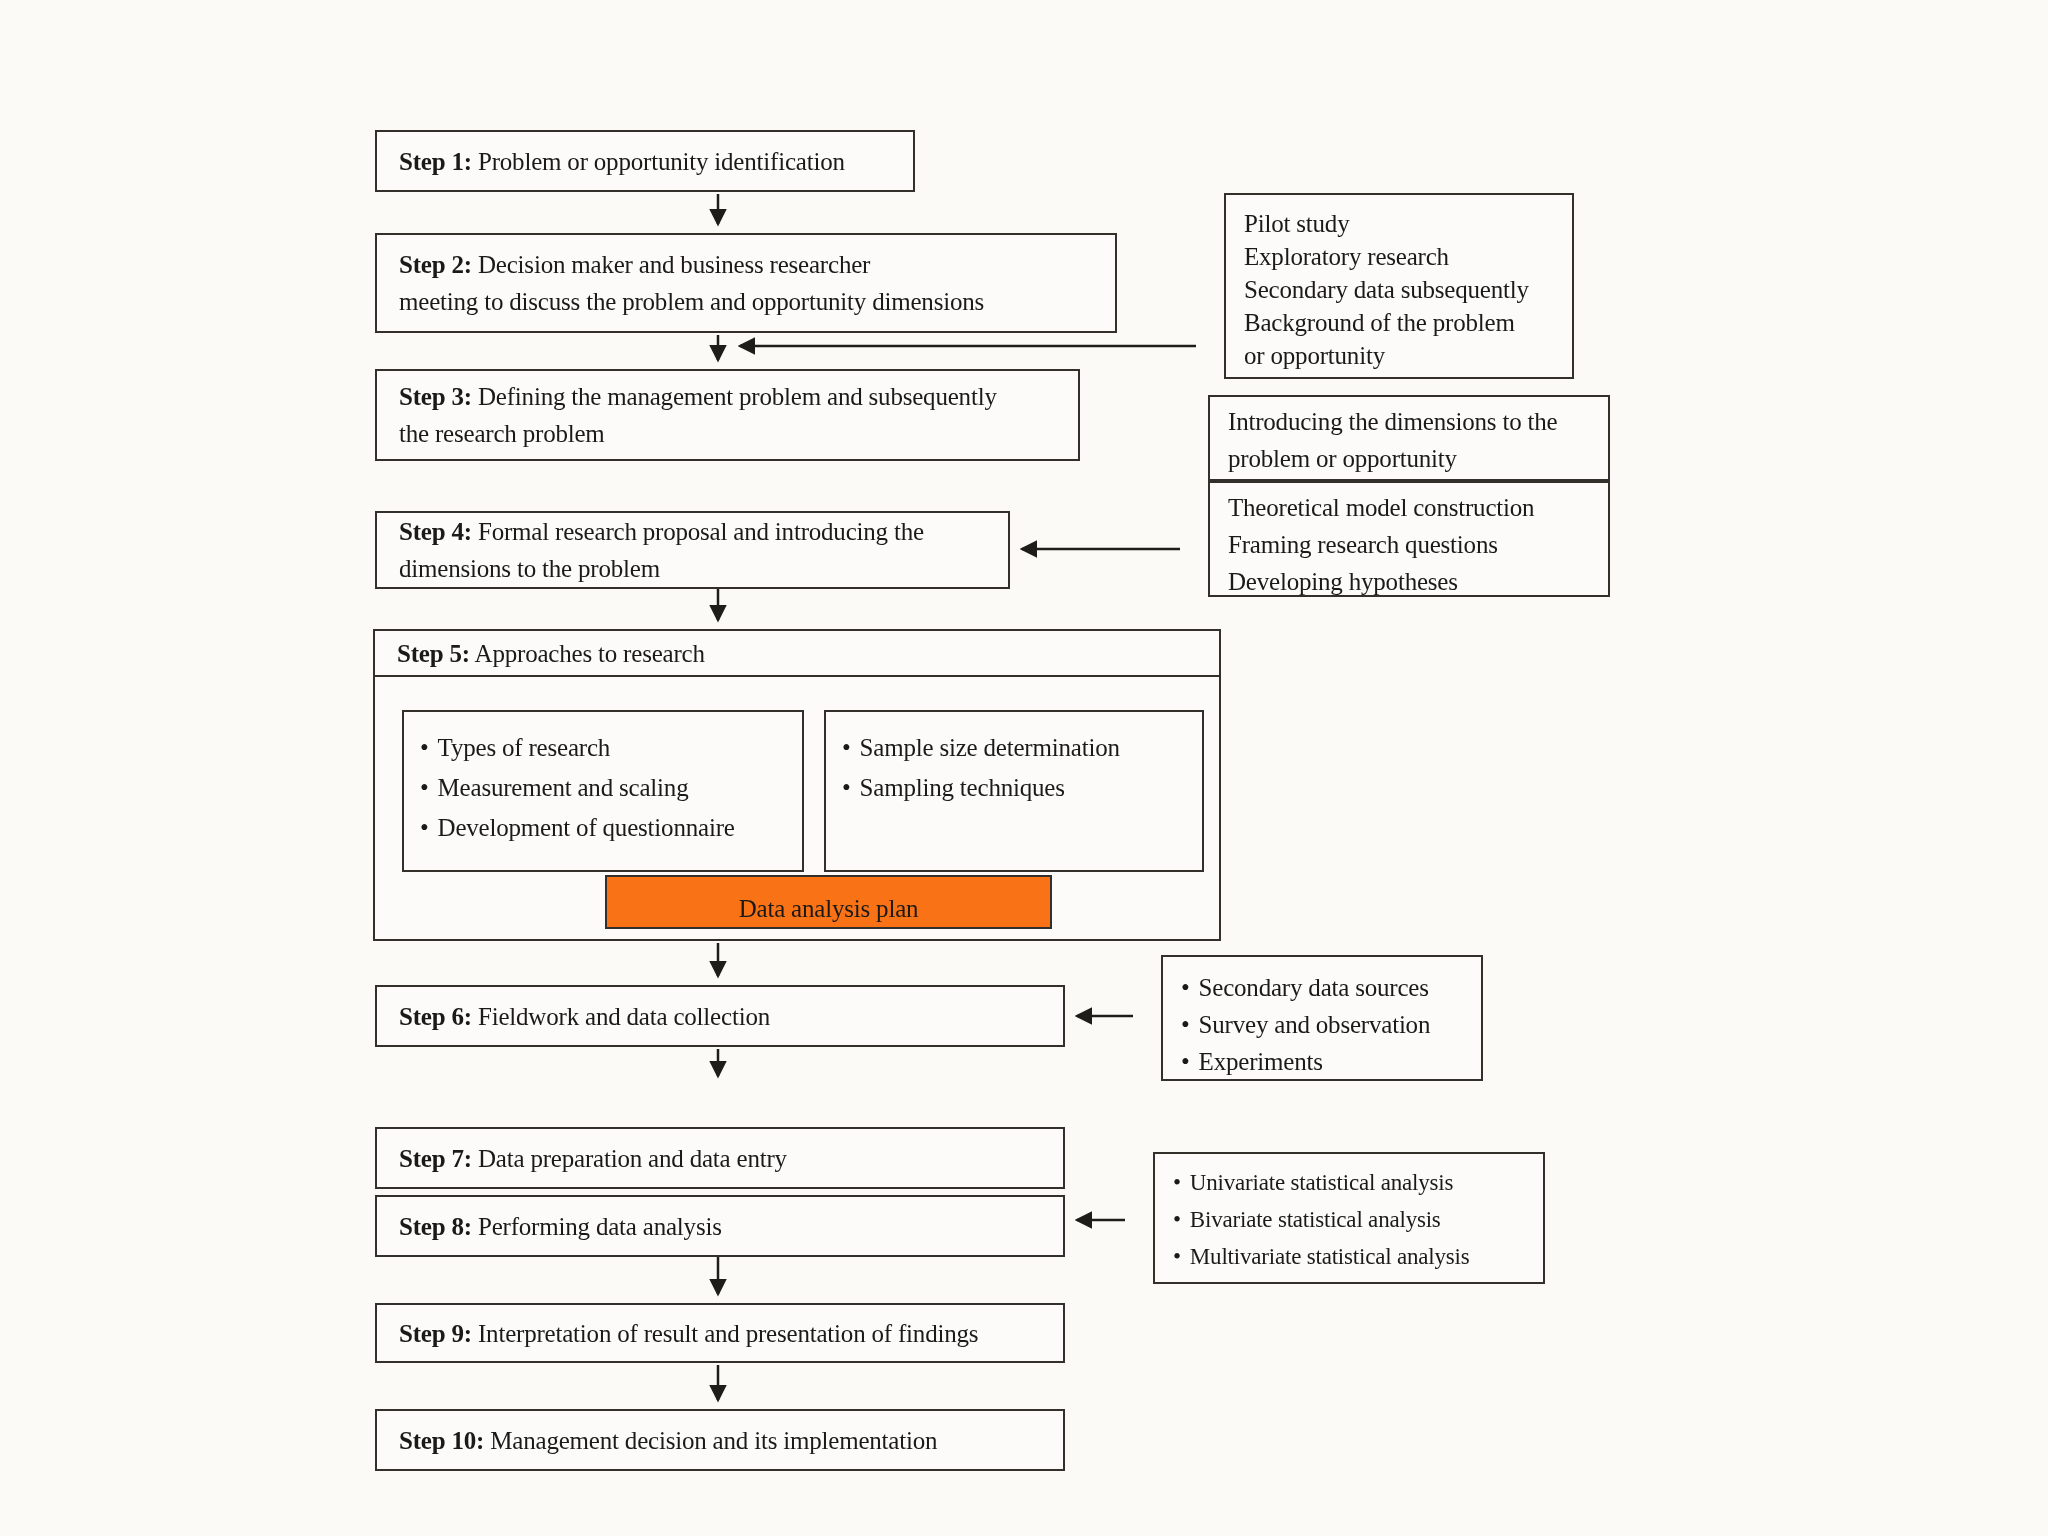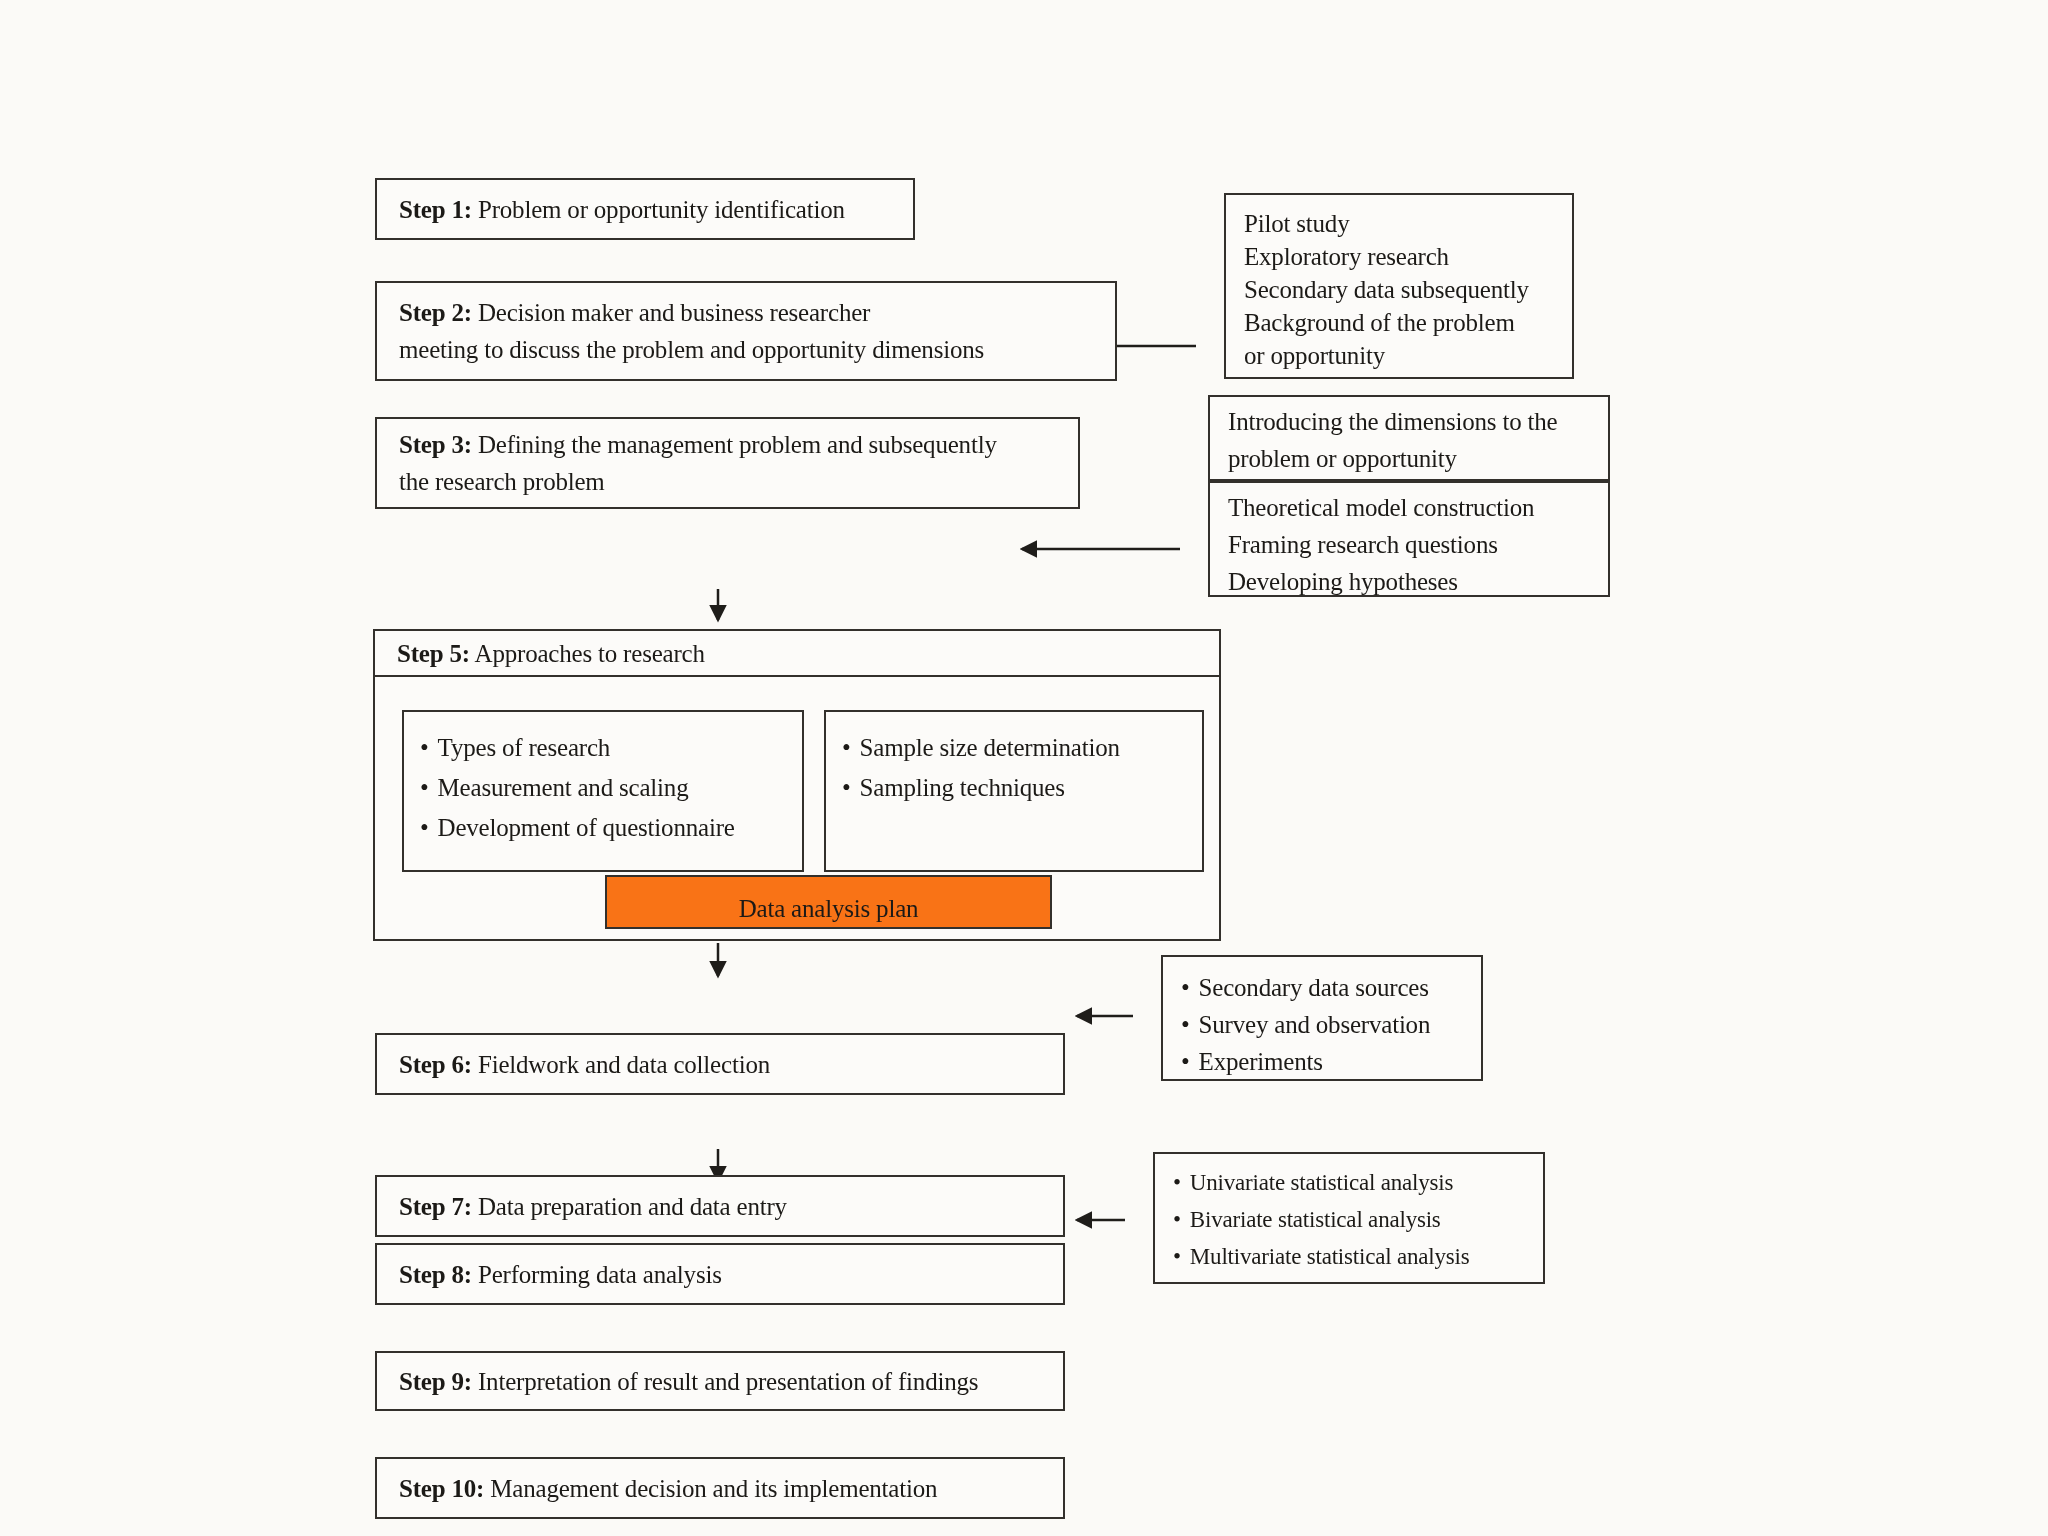--- a/index.html
+++ b/index.html
@@ -6,21 +6,21 @@
   #canvas{
     position:relative;width:2048px;height:1536px;
     background:#fbfaf7;overflow:hidden;
     font-family:"Liberation Serif","DejaVu Serif",serif;
     color:#1c1a17;
   }
   .box{
     position:absolute;background:#fcfbf9;border:2.5px solid #33302c;
     box-sizing:border-box;z-index:2;
   }
-  .step{display:flex;flex-direction:column;justify-content:center;padding-left:22px;margin-top:48px;}
+  .step{display:flex;flex-direction:column;justify-content:center;padding-left:22px;}
   .ln{font-size:25px;line-height:37px;white-space:nowrap;letter-spacing:-0.2px;}
   .pfx{font-weight:bold;}
   .side{padding:2px 18px;margin-left:28px;}
   .side .ln{line-height:37px;}
   .bl{display:flex;align-items:baseline;}
   .bul{margin-right:9px;}
   #step5-header{
     height:46px;border-bottom:2.5px solid #33302c;display:flex;align-items:center;
     padding-left:22px;box-sizing:border-box;
   }
@@ -68,20 +68,24 @@
   <div class="box step" style="left:375px;top:233px;width:742px;height:100px">
     <div class="ln"><span class="pfx">Step 2:</span> <span>Decision maker and business researcher</span></div>
     <div class="ln">meeting to discuss the problem and opportunity dimensions</div>
   </div>
 
   <div class="box step" style="left:375px;top:369px;width:705px;height:92px">
     <div class="ln"><span class="pfx">Step 3:</span> <span>Defining the management problem and subsequently</span></div>
     <div class="ln">the research problem</div>
   </div>
 
+  <div class="box step" style="left:375px;top:511px;width:635px;height:78px">
+    <div class="ln"><span class="pfx">Step 4:</span> <span>Formal research proposal and introducing the</span></div>
+    <div class="ln">dimensions to the problem</div>
+  </div>
 
   <div class="box" style="left:373px;top:629px;width:848px;height:312px">
     <div id="step5-header">
       <div class="ln"><span class="pfx">Step 5:</span> <span>Approaches to research</span></div>
     </div>
 
     <div class="inner" style="left:27px;top:79px;width:402px;height:162px">
       <div class="ln bl">
           <span class="bul">•</span>
           <span>Types of research</span>

